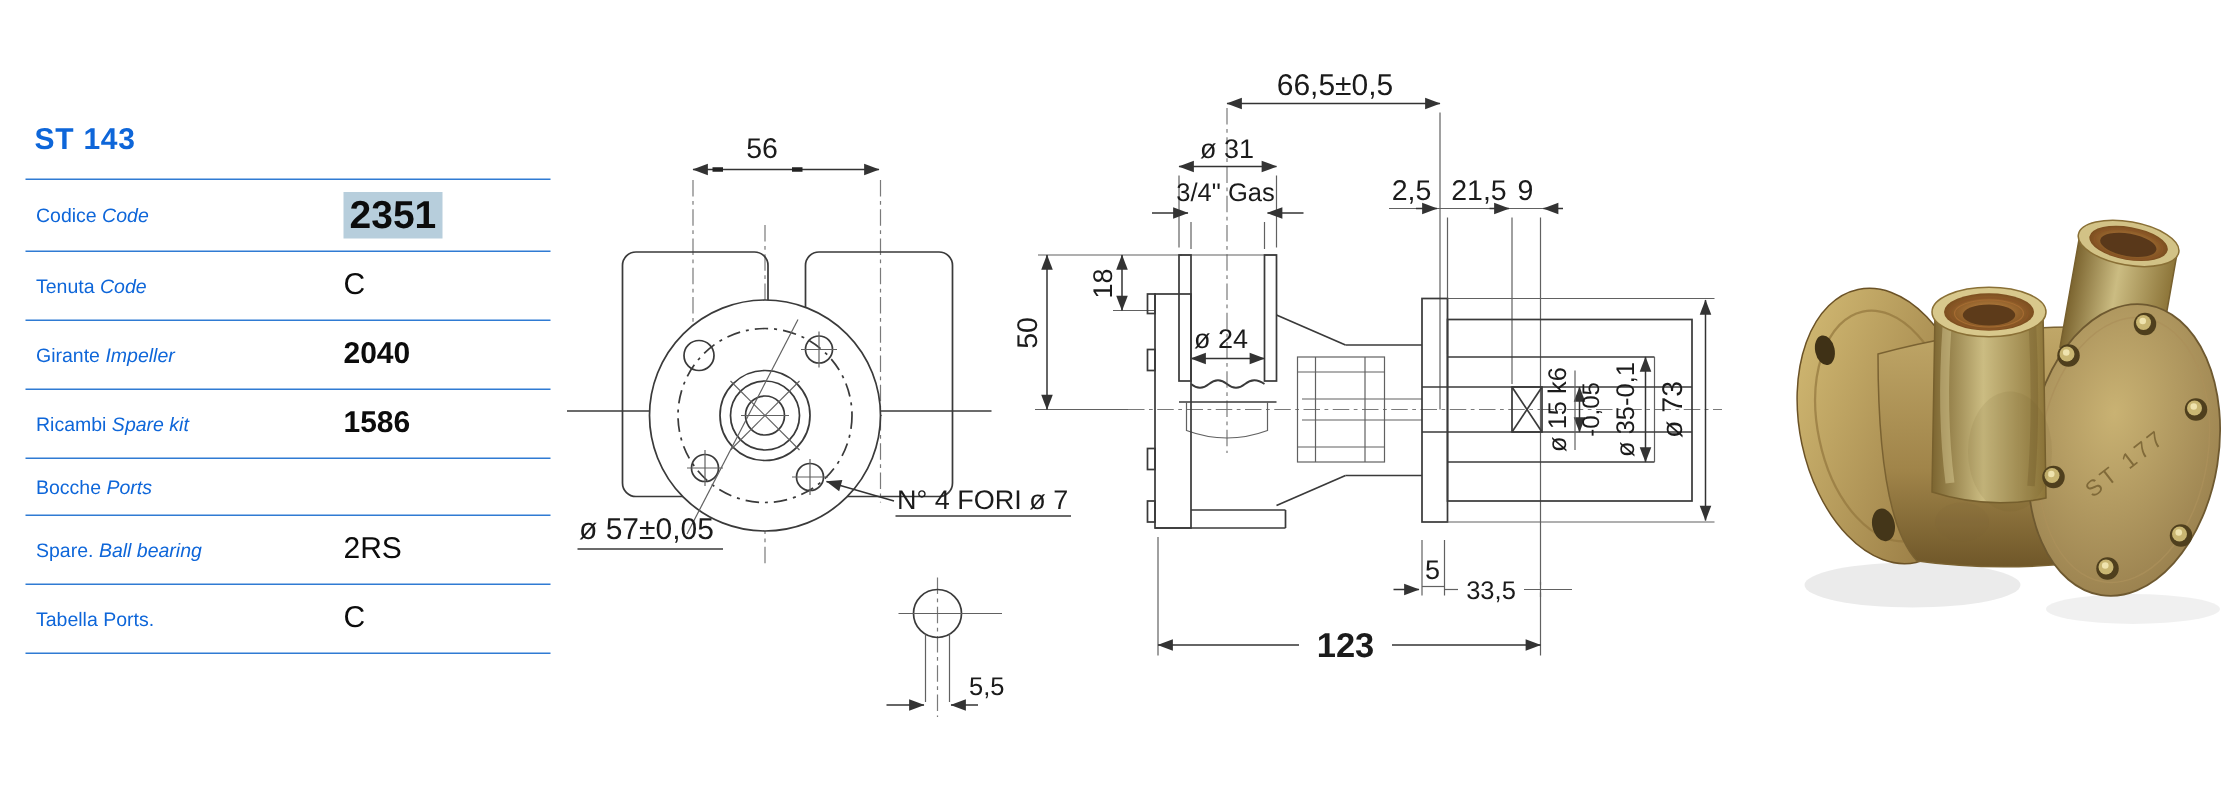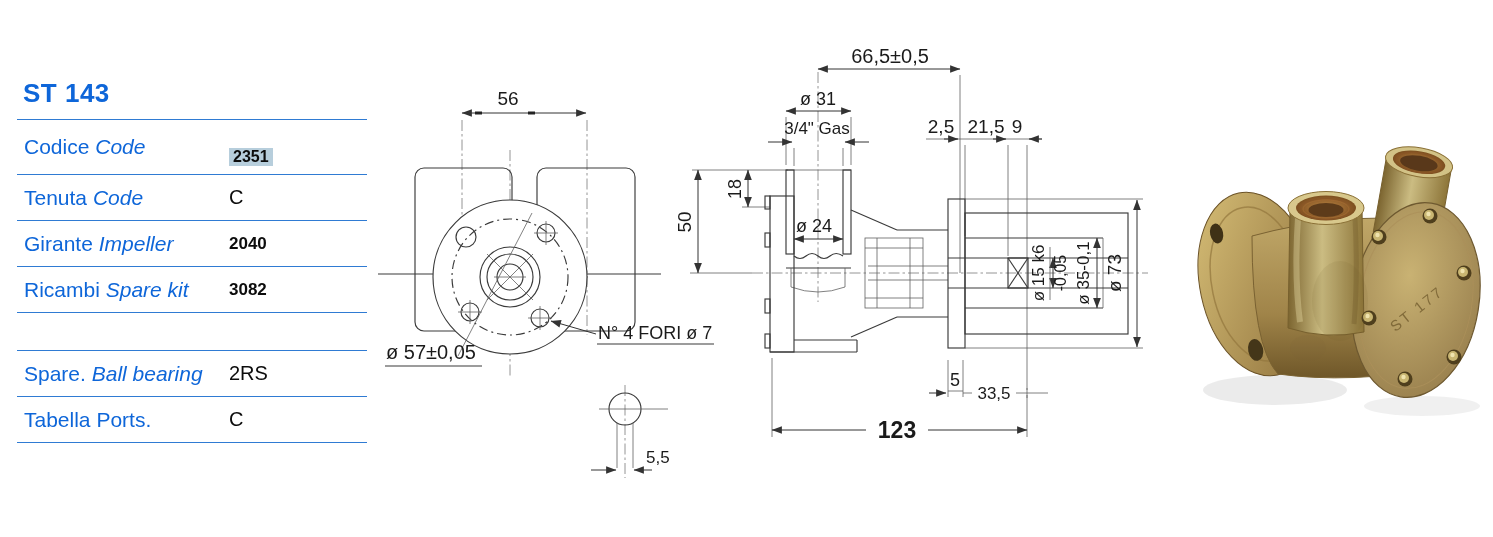--- a/index.html
+++ b/index.html
@@ -5,34 +5,34 @@
   html,body{margin:0;padding:0;}
   body{
     width:1493px;height:537px;position:relative;background:#ffffff;
     font-family:"Liberation Sans", sans-serif;overflow:hidden;
   }
   .page{position:absolute;inset:0;}
 
   
   .spec{position:absolute;left:17px;top:76px;width:350px;}
   .spec h1{
-    margin:0 0 9px 6px;font-size:26px;line-height:34px;font-weight:bold;
+    margin:0 0 9px 6px;font-size:20px;line-height:34px;font-weight:bold;
     color:#0e66d9;letter-spacing:0.5px;
   }
   .rows{border-bottom:1px solid #2f7bd3;}
   .row{
     display:flex;align-items:center;border-top:1px solid #2f7bd3;
     padding:8px 0 8px 7px;min-height:29px;
   }
   .row.big{padding:4px 0 4px 7px;}
-  .lbl{width:205px;color:#0e66d9;font-size:21px;flex:none;}
+  .lbl{width:205px;color:#0e66d9;font-size:13px;flex:none;}
   .lbl .l2{font-style:italic;}
   .val{font-size:20px;color:#0c0c0c;}
-  .val.bold{font-weight:bold;font-size:17px;}
-  .val.hl{font-weight:bold;font-size:16px;background:#b7cedc;padding:0 4px;margin-top:20px;}
+  .val.bold{font-weight:bold;font-size:20px;}
+  .val.hl{font-weight:bold;font-size:26px;background:#b7cedc;padding:0 4px;}
   .val.big{font-weight:bold;font-size:46px;letter-spacing:1px;line-height:58px;}
 
   
   svg.draw{position:absolute;left:370px;top:28px;width:790px;height:480px;}
   svg.draw text{fill:#1b1b1b;font-family:"Liberation Sans",sans-serif;}
   .ln{stroke:#3a3a3a;stroke-width:1.15;fill:none;}
   .tn{stroke:#616161;stroke-width:0.8;fill:none;}
   .cl{stroke:#7a7a7a;stroke-width:0.8;fill:none;stroke-dasharray:11 3 2.5 3;}
   .dim{stroke:#333;stroke-width:1;fill:none;}
   .wfill{fill:#ffffff;}
@@ -55,23 +55,24 @@
         <div class="row">
           <div class="lbl"><span class="l1">Tenuta</span><span class="l2"> Code</span></div>
           <div class="val ">C</div>
         </div>
         <div class="row">
           <div class="lbl"><span class="l1">Girante</span><span class="l2"> Impeller</span></div>
           <div class="val bold">2040</div>
         </div>
         <div class="row">
           <div class="lbl"><span class="l1">Ricambi</span><span class="l2"> Spare kit</span></div>
-          <div class="val bold">3082</div>
+          <div class="val bold">1586</div>
         </div>
         <div class="row big">
+          <div class="lbl"><span class="l1">Bocche</span><span class="l2"> Ports</span></div>
         </div>
         <div class="row">
           <div class="lbl"><span class="l1">Spare.</span><span class="l2"> Ball bearing</span></div>
           <div class="val ">2RS</div>
         </div>
         <div class="row">
           <div class="lbl"><span class="l1">Tabella Ports.</span></div>
           <div class="val ">C</div>
         </div>
       </div>

